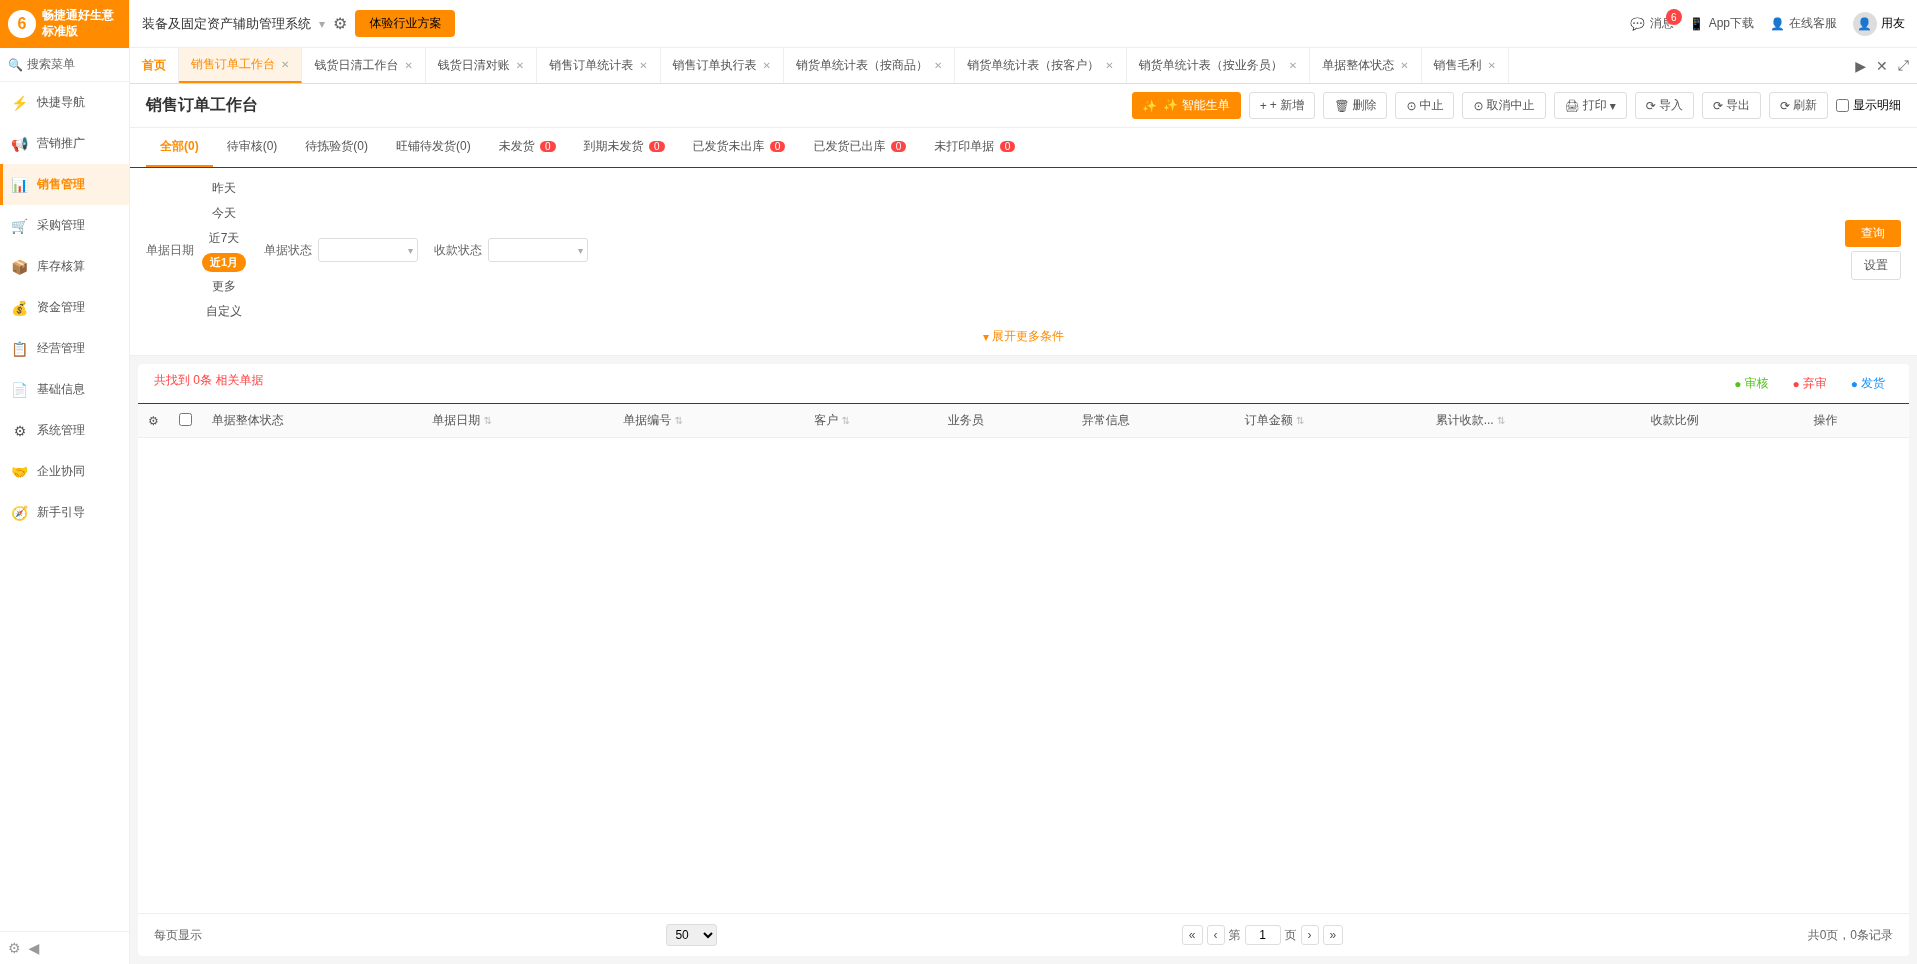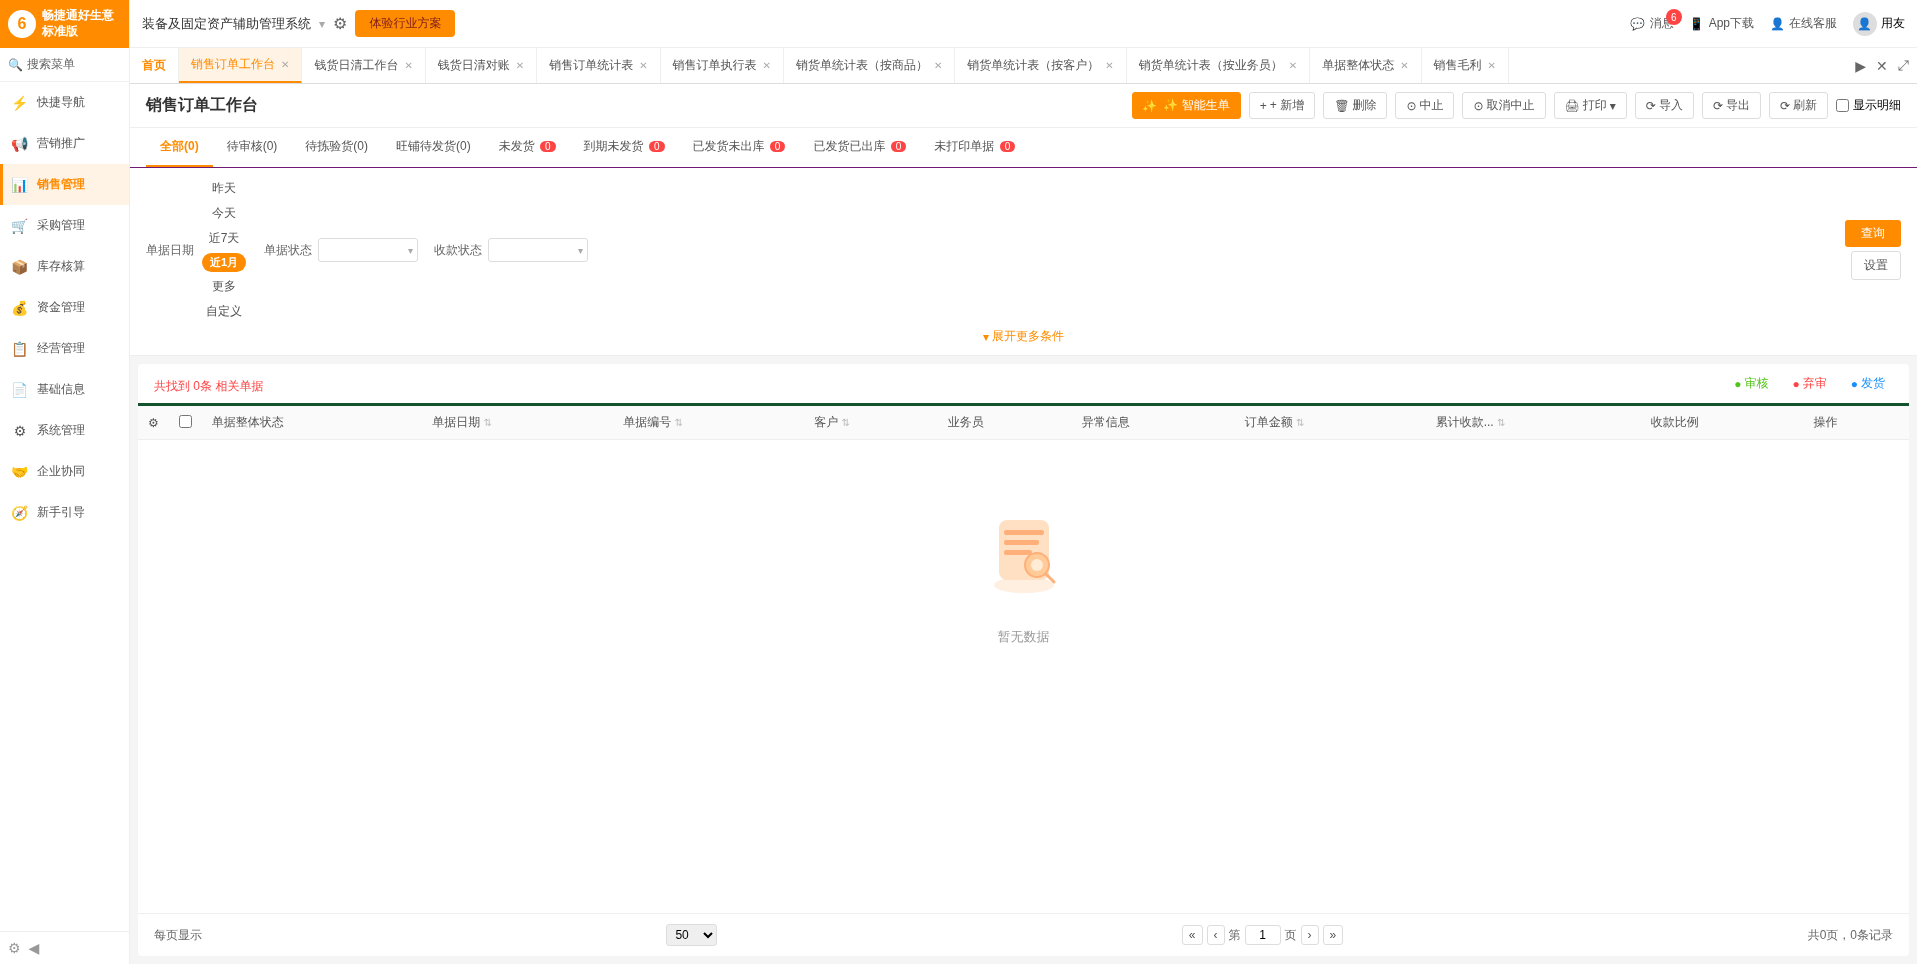--- a/index.html
+++ b/index.html
@@ -15,21 +15,21 @@
     .sidebar-nav-item.active { background: #fff3e6; color: #ff8c00; border-left-color: #ff8c00; font-weight: bold; }
     .sidebar-nav-icon { font-size: 14px; width: 18px; text-align: center; }
     .sidebar-bottom { margin-top: auto; padding: 8px; display: flex; gap: 8px; border-top: 1px solid #eee; }
     .sidebar-bottom-btn { cursor: pointer; color: #999; font-size: 14px; }
 
     
     .main { flex: 1; display: flex; flex-direction: column; overflow: hidden; }
 
     
     .topbar { height: 48px; background: #fff; border-bottom: 1px solid #eee; display: flex; align-items: center; padding: 0 12px; gap: 8px; flex-shrink: 0; }
-    .topbar-system-btn { background: #ff8c00; color: #7f1d1d; border: none; border-radius: 4px; padding: 5px 14px; cursor: pointer; font-size: 12px; }
+    .topbar-system-btn { background: #ff8c00; color: #000000; border: none; border-radius: 4px; padding: 5px 14px; cursor: pointer; font-size: 12px; }
     .topbar-icons { display: flex; align-items: center; gap: 16px; margin-left: auto; }
     .topbar-icon-item { display: flex; align-items: center; gap: 4px; cursor: pointer; color: #555; font-size: 12px; position: relative; }
     .badge { background: #ff4444; color: #fff; border-radius: 50%; width: 16px; height: 16px; font-size: 10px; display: flex; align-items: center; justify-content: center; position: absolute; top: -6px; right: -8px; }
     .topbar-user { display: flex; align-items: center; gap: 4px; cursor: pointer; }
     .user-avatar { width: 24px; height: 24px; background: #ddd; border-radius: 50%; display: flex; align-items: center; justify-content: center; font-size: 12px; }
 
     
     .tabbar { height: 36px; background: #fff; border-bottom: 1px solid #ddd; display: flex; align-items: stretch; overflow: hidden; flex-shrink: 0; }
     .tab-item { display: flex; align-items: center; padding: 0 12px; gap: 4px; border-right: 1px solid #eee; cursor: pointer; color: #555; white-space: nowrap; font-size: 12px; flex-shrink: 0; }
     .tab-item.active { background: #fff3e6; color: #ff8c00; border-bottom: 2px solid #ff8c00; }
@@ -64,21 +64,21 @@
     .date-btn.active { color: #ff8c00; background: #fff3e6; font-weight: bold; }
     .search-select { border: 1px solid #ddd; border-radius: 3px; padding: 4px 20px 4px 6px; color: #555; background: #fff; cursor: pointer; font-size: 12px; min-width: 100px; appearance: none; position: relative; }
     .select-wrapper { position: relative; display: inline-block; }
     .select-wrapper::after { content: '▾'; position: absolute; right: 5px; top: 50%; transform: translateY(-50%); color: #aaa; pointer-events: none; font-size: 10px; }
     .expand-btn { color: #ff8c00; cursor: pointer; font-size: 12px; display: flex; align-items: center; gap: 3px; }
     .query-btn { background: #ff8c00; color: #fff; border: none; border-radius: 3px; padding: 5px 16px; cursor: pointer; font-size: 12px; }
     .setting-btn { border: 1px solid #ddd; background: #fff; border-radius: 3px; padding: 5px 12px; cursor: pointer; font-size: 12px; color: #555; }
 
     
     .table-section { background: #fff; margin: 8px; border-radius: 4px; flex: 1; display: flex; flex-direction: column; overflow: hidden; }
-    .table-toolbar { padding: 8px 16px; display: flex; align-items: flex-end; justify-content: space-between; border-bottom: 3px solid #14532d; flex-shrink: 0; }
+    .table-toolbar { padding: 8px 16px; display: flex; align-items: flex-start; justify-content: space-between; border-bottom: 1px solid #14532d; flex-shrink: 0; }
     .table-count { color: #666; font-size: 12px; }
     .table-count span { color: #ff4444; }
     .table-actions-right { display: flex; gap: 8px; }
     .action-btn { display: flex; align-items: center; gap: 3px; cursor: pointer; color: #555; font-size: 12px; padding: 3px 8px; border-radius: 3px; }
     .action-btn.green { color: #52c41a; }
     .action-btn.red { color: #ff4444; }
     .action-btn.blue { color: #1890ff; }
 
     
     .data-table { width: 100%; border-collapse: collapse; font-size: 12px; }
@@ -442,36 +442,20 @@
               </th>
               <th>
                 <span>操作</span>
               </th>
             </tr>
           </thead>
           <tbody>
           </tbody>
         </table>
 
-        <div class="empty-state">
-          <div style="font-size:72px;color:#ffcc99;margin-bottom:12px;">
-            
-            <svg width="100" height="100" viewBox="0 0 100 100">
-              <ellipse cx="50" cy="85" rx="30" ry="8" fill="#ffe0c2" opacity="0.5"></ellipse>
-              <rect x="25" y="20" width="50" height="60" rx="8" fill="#ffe0c2"></rect>
-              <rect x="30" y="30" width="40" height="5" rx="2" fill="#ffb07a"></rect>
-              <rect x="30" y="40" width="35" height="5" rx="2" fill="#ffb07a"></rect>
-              <rect x="30" y="50" width="28" height="5" rx="2" fill="#ffb07a"></rect>
-              <circle cx="63" cy="65" r="12" fill="#ffcc99" stroke="#ffb07a" stroke-width="2"></circle>
-              <line x1="72" y1="74" x2="80" y2="82" stroke="#ffb07a" stroke-width="3" stroke-linecap="round"></line>
-              <circle cx="63" cy="65" r="6" fill="#fff" opacity="0.6"></circle>
-            </svg>
-          </div>
-          <div class="empty-text">暂无数据</div>
-        </div>
       </div>
 
       <div class="pagination">
         <span class="page-size-label">每页显示</span>
         <select class="page-size-select">
           <option value="10">10</option>
           <option value="20">20</option>
           <option value="50" selected="">50</option>
           <option value="100">100</option>
         </select>

